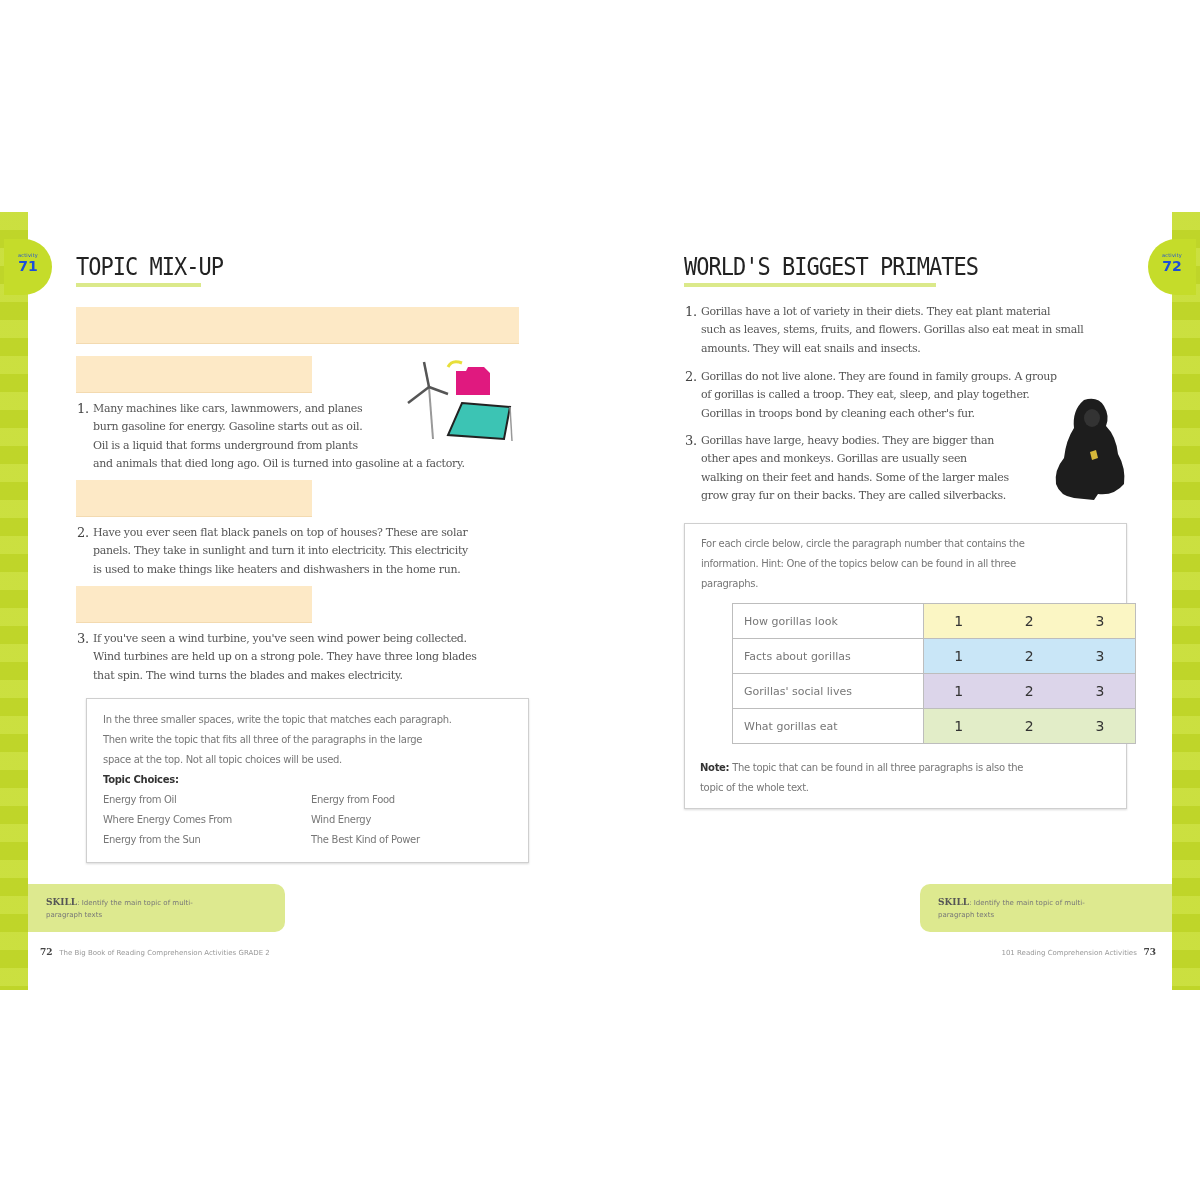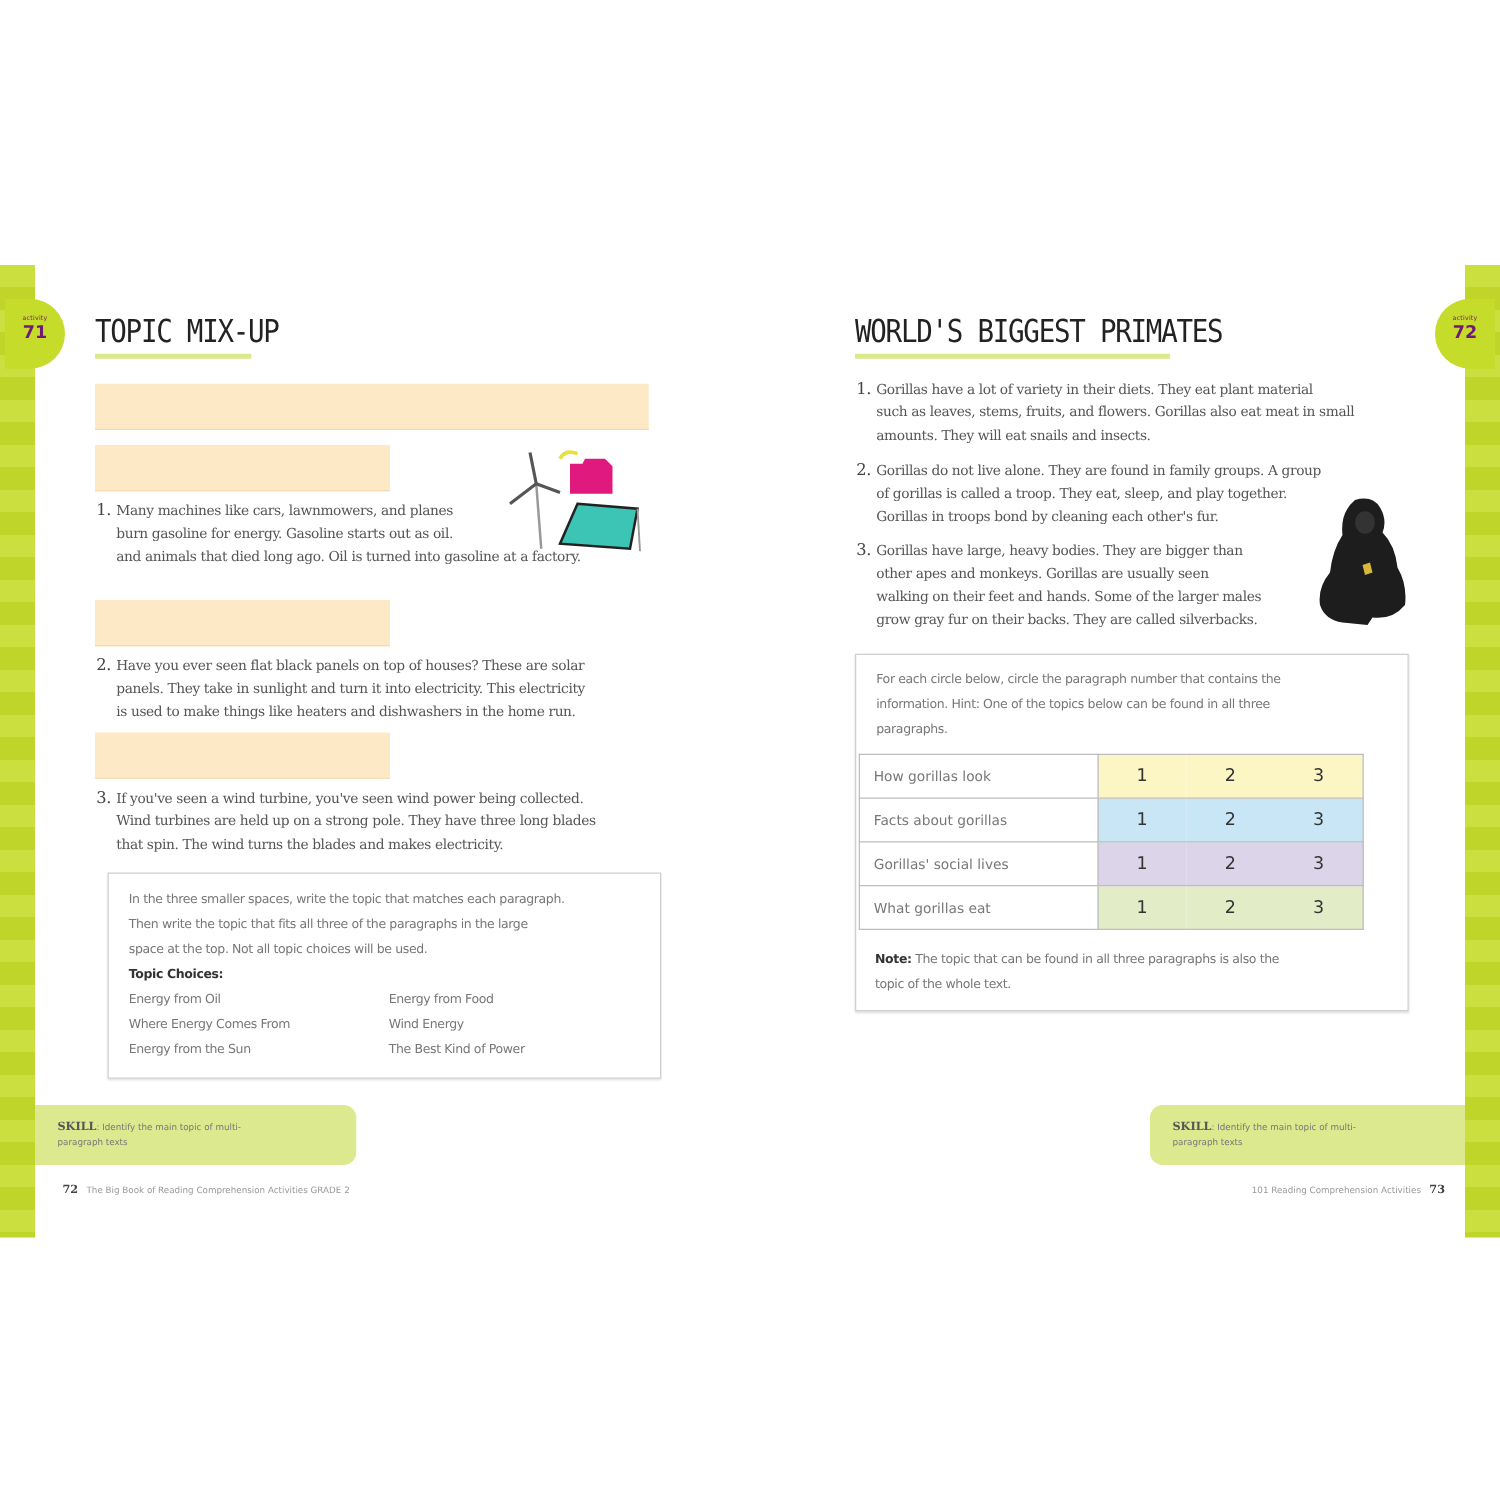--- a/index.html
+++ b/index.html
@@ -8,21 +8,21 @@
 
     .spread { position: absolute; left: 0; top: 212px; width: 1200px; height: 778px; background: #ffffff; }
 
     
     .edge { position: absolute; top: 0; width: 28px; height: 778px; background: #c5dc2a;
       background-image: repeating-linear-gradient(180deg, rgba(255,255,255,0.10) 0 18px, rgba(0,0,0,0.03) 18px 36px); }
     .edge.left { left: 0; }
     .edge.right { right: 0; }
 
     .activity-badge { position: absolute; top: 27px; width: 48px; height: 56px; background: #c5dc2a;
-      color: #701a75; text-align: center; font-family: "DejaVu Sans", sans-serif; }
+      color: #1d4ed8; text-align: center; font-family: "DejaVu Sans", sans-serif; }
     .activity-badge.left { left: 4px; border-radius: 0 28px 28px 0; }
     .activity-badge.right { right: 4px; border-radius: 28px 0 0 28px; }
     .activity-badge .lbl { display: block; font-size: 5px; margin-top: 13px; letter-spacing: 0.2px; }
     .activity-badge .num { display: block; font-size: 14px; font-weight: bold; line-height: 16px; }
 
     .title { position: absolute; font-family: "DejaVu Sans Mono", monospace; font-size: 22px; color: #222;
       letter-spacing: -1px; transform: scaleY(1.15); transform-origin: left top; }
     .title-underline { position: absolute; height: 4px; background: #dbe98a; }
 
     .answer-box { position: absolute; background: #fde9c6; border-bottom: 1px solid #f3dab0; }
@@ -81,20 +81,21 @@
       <path d="M52 14 L62 14 L64 10 L80 10 L86 16 L86 38 L52 38 Z" fill="#e0197f"></path>
       <path d="M58 46 L106 50 L100 82 L44 78 Z" fill="#3cc4b4" stroke="#222" stroke-width="2"></path>
       <line x1="106" y1="50" x2="108" y2="84" stroke="#999" stroke-width="1.5"></line>
     </svg>
   </div>
 
   <div class="para" style="left:93px; top:188px; width:320px;">
     <span class="n">1.</span>
     <div>Many machines like cars, lawnmowers, and planes</div>
     <div>burn gasoline for energy. Gasoline starts out as oil.</div>
+    <div>Oil is a liquid that forms underground from plants</div>
     <div style="white-space:nowrap;">and animals that died long ago. Oil is turned into gasoline at a factory.</div>
   </div>
 
   <div class="answer-box" style="left:76px; top:268px; width:236px; height:37px;"></div>
 
   <div class="para" style="left:93px; top:312px; width:430px;">
     <span class="n">2.</span>
     <div style="white-space:nowrap;">Have you ever seen flat black panels on top of houses? These are solar</div>
     <div style="white-space:nowrap;">panels. They take in sunlight and turn it into electricity. This electricity</div>
     <div style="white-space:nowrap;">is used to make things like heaters and dishwashers in the home run.</div>
@@ -122,21 +123,21 @@
       <span>Energy from the Sun</span>
       <span>The Best Kind of Power</span>
     </div>
   </div>
 
   <div class="skill-box" style="left:28px; top:672px; width:257px; height:48px;">
     <span class="sk">SKILL</span><span>: Identify the main topic of multi-</span><br>
     <span>paragraph texts</span>
   </div>
 
-  <div class="footer" style="left:50px;">
+  <div class="footer" style="left:40px;">
     <span class="pg">72</span>
     &nbsp;&nbsp;<span>The Big Book of Reading Comprehension Activities GRADE 2</span>
   </div>
 
   <div class="edge right"></div>
   <div class="activity-badge right">
     <span class="lbl">activity</span>
     <span class="num">72</span>
   </div>
 
@@ -174,21 +175,21 @@
   </div>
 
   <div class="instr-box" style="left:684px; top:311px; width:443px; height:286px;">
     <div style="padding:10px 0 0 16px;">
       <p>For each circle below, circle the paragraph number that contains the</p>
       <p>information. Hint: One of the topics below can be found in all three</p>
       <p>paragraphs.</p>
     </div>
   </div>
 
-  <table class="topic-table" style="left:687px; top:391px; width:404px;">
+  <table class="topic-table" style="left:732px; top:391px; width:404px;">
     <tbody>
         <tr>
       <td class="label">How gorillas look</td>
       <td class="num first" style="background:#fbf6c4;">1</td>
       <td class="num" style="background:#fbf6c4;">2</td>
       <td class="num last" style="background:#fbf6c4;">3</td>
     </tr>
     <tr>
       <td class="label">Facts about gorillas</td>
       <td class="num first" style="background:#c9e6f7;">1</td>

